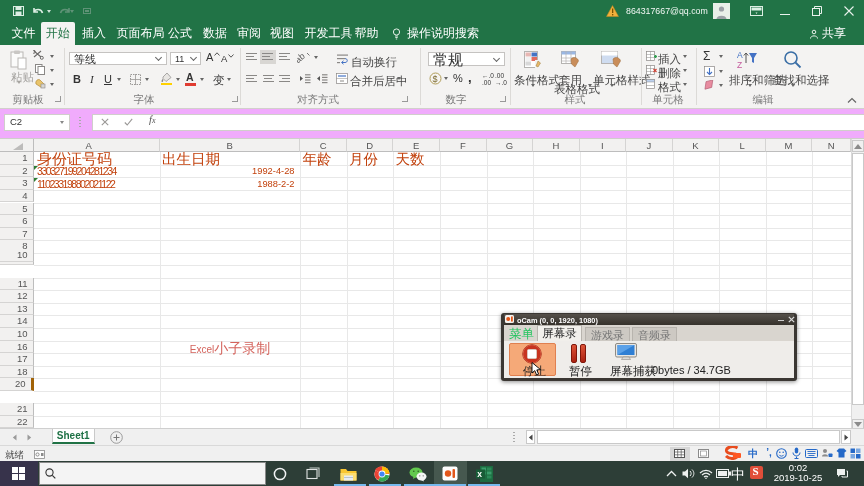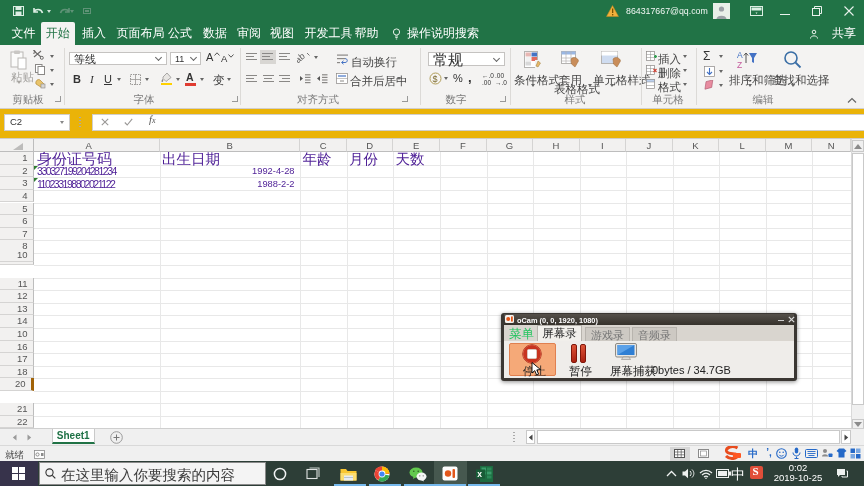--- a/index.html
+++ b/index.html
@@ -1,34 +1,34 @@
 <!DOCTYPE html>
 <html><head><meta charset="utf-8"><style>
 *{margin:0;padding:0;box-sizing:border-box}
 html,body{width:864px;height:486px;overflow:hidden}
 body{font-family:"Liberation Sans",sans-serif;position:relative;background:#fff}
 .ab{position:absolute}
 #titlebar{left:0;top:0;width:864px;height:22px;background:#217346;color:#fff}
 #tabrow{left:0;top:22px;width:864px;height:23px;background:#217346;color:#fff}
-.tab{position:absolute;top:0;height:23px;line-height:23px;font-size:12px;color:#fff;text-align:right;white-space:nowrap}
+.tab{position:absolute;top:0;height:23px;line-height:23px;font-size:12px;color:#fff;text-align:left;white-space:nowrap}
 #ribbon{left:0;top:45px;width:864px;height:64px;background:#f4f3f2;border-bottom:1px solid #d2cfcc}
 .glabel{position:absolute;top:48px;font-size:10.5px;color:#7b7b7b;text-align:center;width:60px}
 .gsep{position:absolute;top:3px;height:57px;width:1px;background:#dcdad7}
 .dlg{position:absolute;top:51px;width:6px;height:6px;border-right:1px solid #999;border-bottom:1px solid #999;font-size:0}
 .rtxt{position:absolute;font-size:11.5px;color:#454545;white-space:nowrap}
 .dar{position:absolute;width:0;height:0;border-left:2.5px solid transparent;border-right:2.5px solid transparent;border-top:3px solid #666}
 .combo{position:absolute;background:#fff;border:1px solid #c5c3c1;font-size:9px;color:#333}
 .chev{position:absolute;width:5px;height:5px;border-right:1.2px solid #666;border-bottom:1.2px solid #666;transform:rotate(45deg)}
-#fbar{left:0;top:109px;width:864px;height:30px;background:#eab308;border-bottom:1px solid #cfcdcb}
+#fbar{left:0;top:109px;width:864px;height:30px;background:#f0abfc;border-bottom:1px solid #cfcdcb}
 #grid{left:0;top:139px;width:864px;height:290px;background:#fff;overflow:hidden}
 .hl{position:absolute;background:#e8e8e8;height:1px}
 .vl{position:absolute;background:#e8e8e8;width:1px}
 .colh{position:absolute;top:0;height:13px;background:#f2f1f0;border-right:1px solid #d5d4d3;color:#555;font-size:9.5px;text-align:center;line-height:13px}
 .rowh{position:absolute;left:0;width:33.5px;background:#f2f1f0;border-bottom:1px solid #d5d4d3;color:#555;font-size:9.5px;text-align:right;padding-right:5px;line-height:12px}
-.cell{position:absolute;font-size:14.5px;color:#4c1d95;white-space:nowrap;line-height:12px}
+.cell{position:absolute;font-size:14.5px;color:#c2410c;white-space:nowrap;line-height:12px}
 .num{font-size:10.5px;letter-spacing:-1.45px}
 .dt{font-size:9.3px}
 .gtri{position:absolute;width:0;height:0;border-top:4px solid #2e7d32;border-right:4px solid transparent}
 #sheetbar{left:0;top:428px;width:864px;height:16.5px;background:#f0f0f0;border-top:1px solid #cfcfcf}
 #statusbar{left:0;top:444.5px;width:864px;height:16px;background:#f0f0f0;border-top:1px solid #d9d9d9}
 #taskbar{left:0;top:460.5px;width:864px;height:25.5px;background:#2d3e37}
 .tbul{position:absolute;bottom:0;height:2px;background:#76b9ed}
 .sgico{position:absolute;top:1.5px;font-size:10px;color:#2569c8;width:14px;text-align:center}
 </style></head><body>
 <div class="ab" id="titlebar">
@@ -404,20 +404,21 @@
 <div class="cell" style="left:162px;top:13.5px;">出生日期</div>
 <div class="cell" style="left:302.5px;top:13.5px;">年龄</div>
 <div class="cell" style="left:349px;top:13.5px;">月份</div>
 <div class="cell" style="left:395.5px;top:13.5px;">天数</div>
 <div class="cell num" style="left:37px;top:26.35px;">330327199204281234</div>
 <div class="cell num" style="left:37px;top:38.900000000000006px;">110233198802021122</div>
 <div class="cell dt" style="left:160px;top:26.35px;width:134.5px;text-align:right">1992-4-28</div>
 <div class="cell dt" style="left:160px;top:38.900000000000006px;width:134.5px;text-align:right">1988-2-2</div>
 <div class="gtri" style="left:34px;top:26.85px"></div>
 <div class="gtri" style="left:34px;top:39.400000000000006px"></div>
+<div class="ab" style="left:160px;top:201.05px;width:140px;text-align:center;font-size:14px;color:#d4635c"><span style="font-size:10px">Excel</span>小子录制</div>
 <div class="ab" style="left:851px;top:0;width:13px;height:289px;background:#f0f0f0;border-left:1px solid #d9d9d9"></div>
 <div class="ab" style="left:851.5px;top:1px;width:12.5px;height:11.5px;background:#f0f0f0;border:1px solid #c9c9c9"></div>
 <svg class="ab" style="left:854px;top:5px" width="8" height="5" viewBox="0 0 8 5">
       <path d="M0 5 L4 0 L8 5 Z" fill="#8b8b8b"></path>
     </svg>
 <div class="ab" style="left:851.5px;top:13.5px;width:12.5px;height:252px;background:#fff;border:1px solid #c9c9c9"></div>
 <div class="ab" style="left:851.5px;top:280px;width:12.5px;height:10.5px;background:#f0f0f0;border:1px solid #c9c9c9"></div>
 <svg class="ab" style="left:854px;top:283px" width="8" height="5" viewBox="0 0 8 5">
       <path d="M0 0 L4 5 L8 0 Z" fill="#8b8b8b"></path>
     </svg>
@@ -502,21 +503,20 @@
       <rect x="0" y="0" width="6" height="6" fill="#fff"></rect>
       <rect x="7" y="0" width="6" height="6" fill="#fff"></rect>
       <rect x="0" y="7" width="6" height="6" fill="#fff"></rect>
       <rect x="7" y="7" width="6" height="6" fill="#fff"></rect>
     </svg>
 <div class="ab" style="left:38.5px;top:1.5px;width:227px;height:22.5px;background:#f4f4f4;border:1px solid #8a8a8a"></div>
 <svg class="ab" style="left:45px;top:7px" width="11" height="11" viewBox="0 0 11 11">
       <circle cx="4.5" cy="4.5" r="3.6" fill="none" stroke="#333" stroke-width="1.1"></circle>
       <path d="M7.3 7.3 L10.3 10.3" stroke="#333" stroke-width="1.2"></path>
     </svg>
-<div class="ab" style="left:61px;top:5px;font-size:14.5px;color:#3b3b3b">在这里输入你要搜索的内容</div>
 <svg class="ab" style="left:273px;top:6px" width="14" height="14" viewBox="0 0 14 14">
       <circle cx="7" cy="7" r="5.6" fill="none" stroke="#f2f4f5" stroke-width="1.5"></circle>
     </svg>
 <svg class="ab" style="left:306px;top:6.5px" width="14" height="13" viewBox="0 0 14 13">
       <rect x="1" y="2.5" width="10" height="9" fill="none" stroke="#dfe3e2" stroke-width="1.1"></rect>
       <path d="M3.5 1 L13 1 L13 10" fill="none" stroke="#c8cfcc" stroke-width="1.1"></path>
     </svg>
 <div class="tbul" style="left:334px;width:32px"></div>
 <svg class="ab" style="left:340px;top:6px" width="17" height="14" viewBox="0 0 17 14">
       <path d="M0.5 2 L6 2 L7.5 4 L16.5 4 L16.5 13.5 L0.5 13.5 Z" fill="#f9c631"></path>

